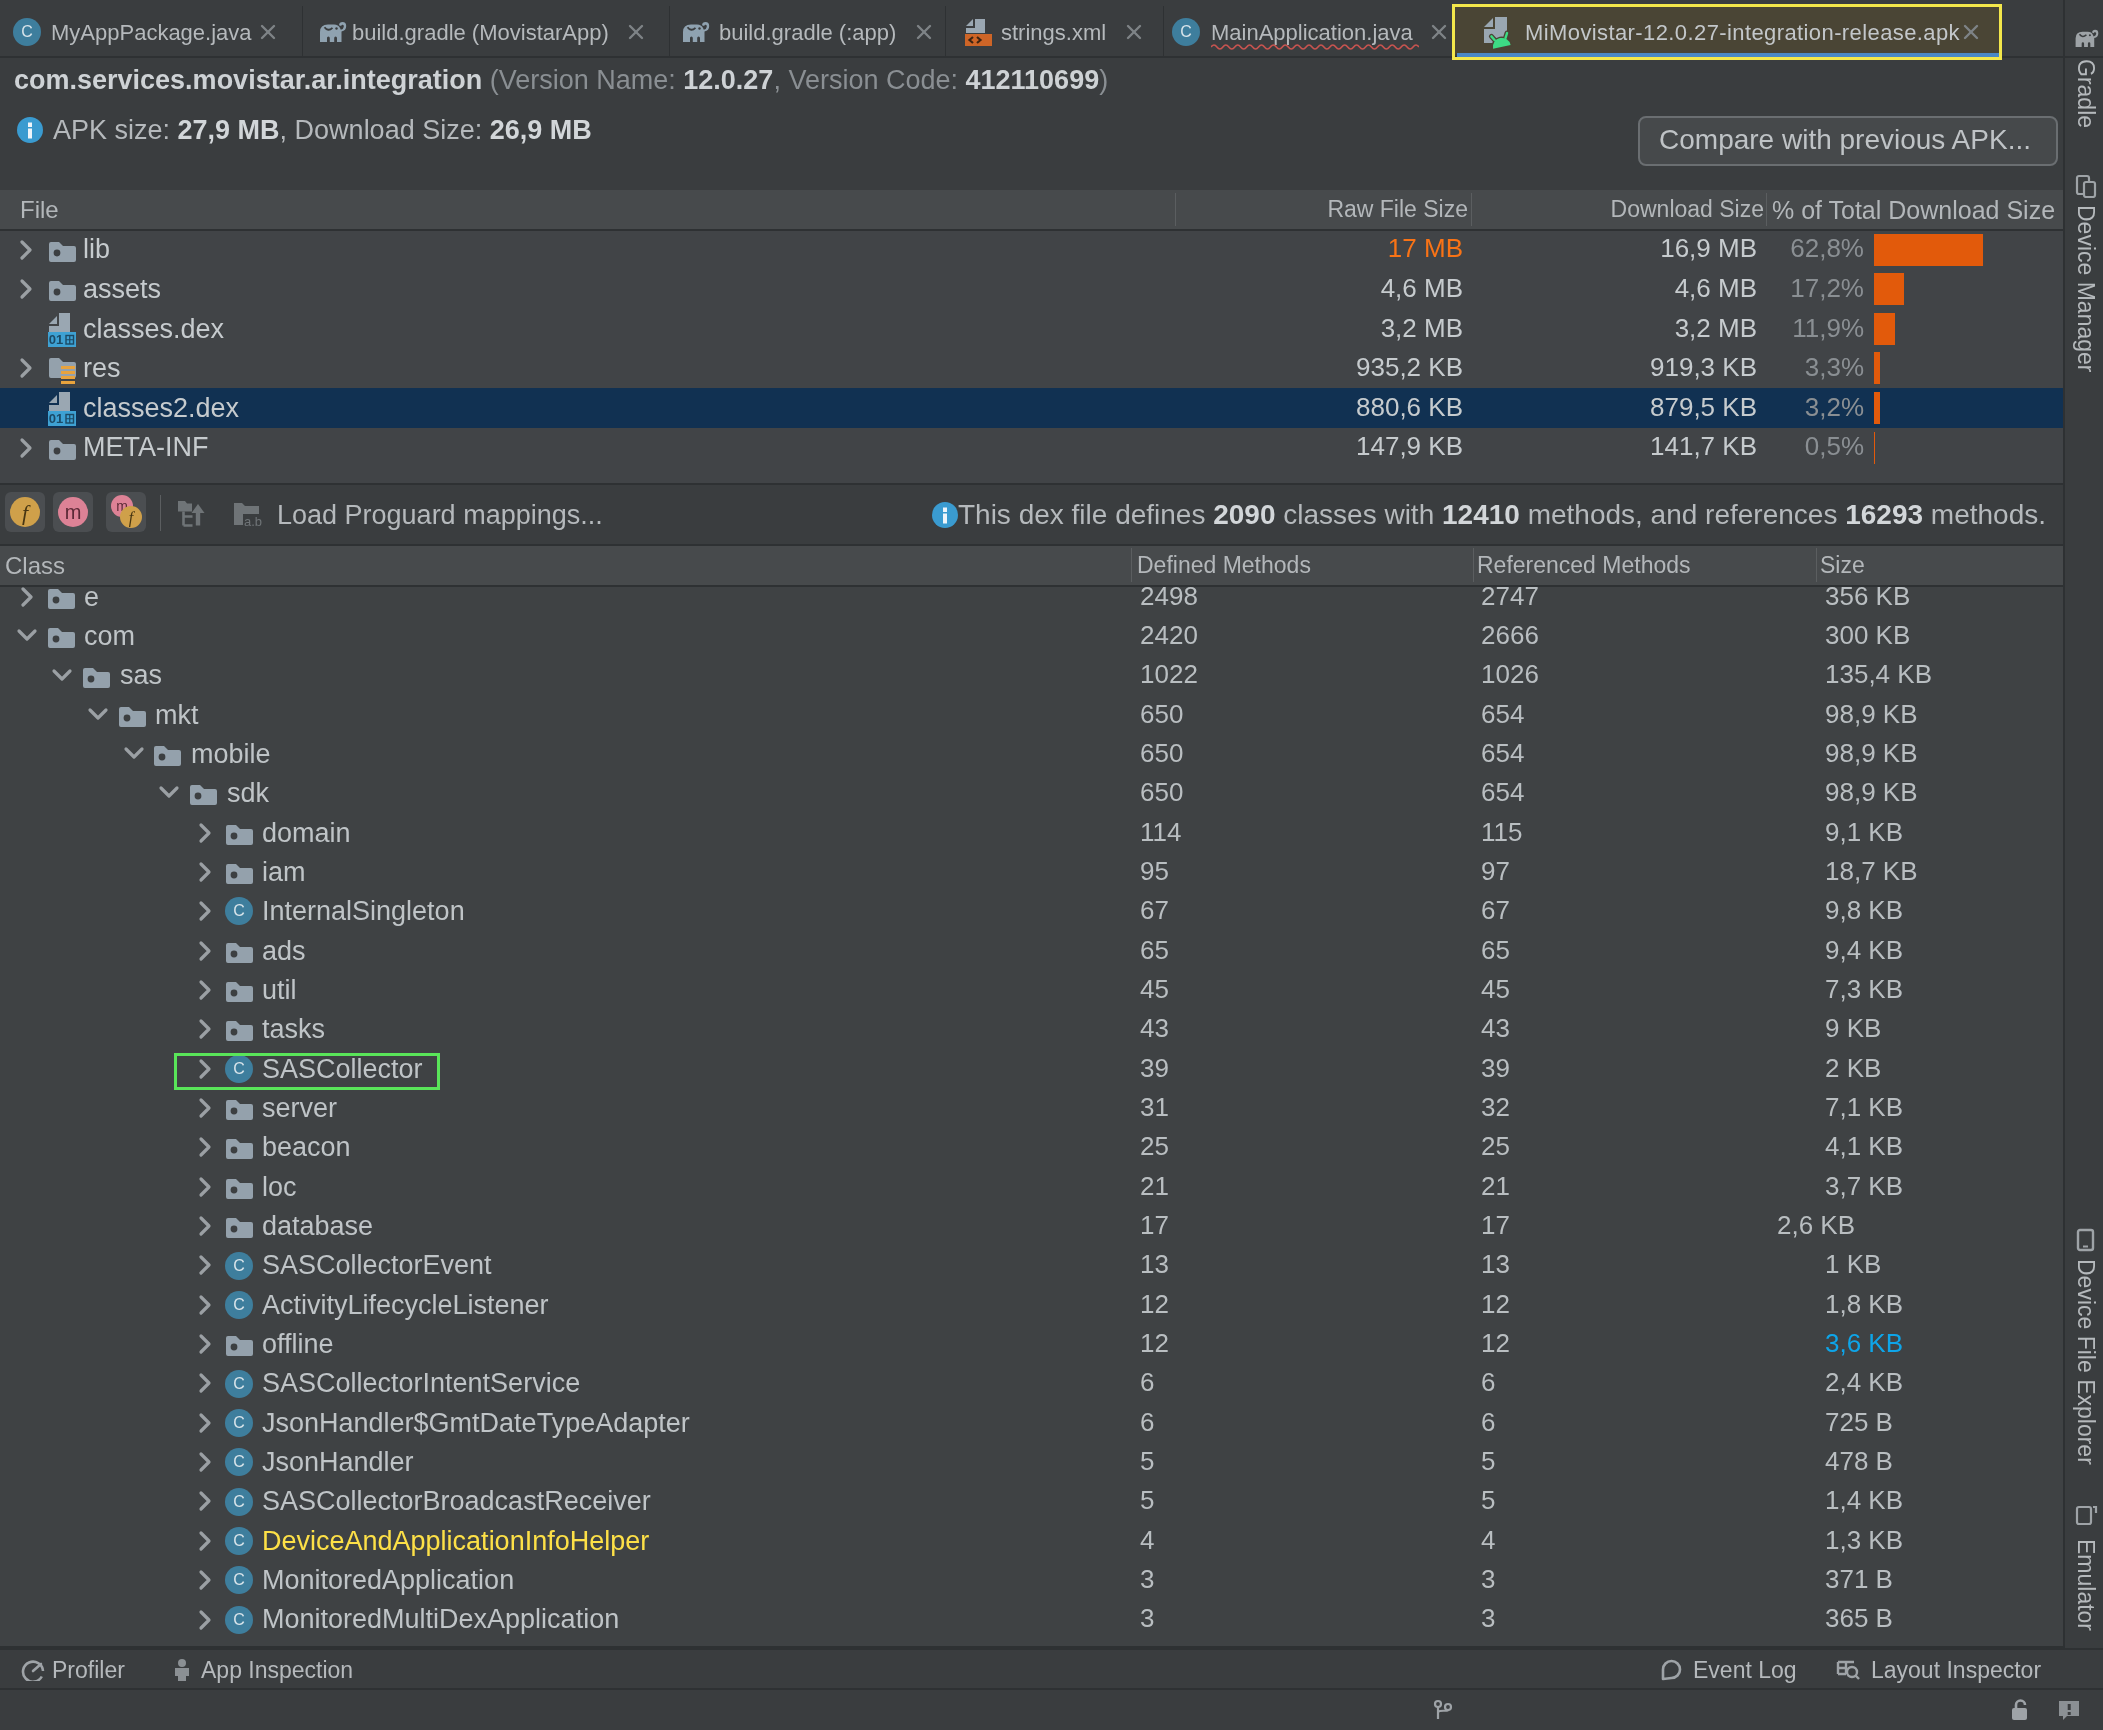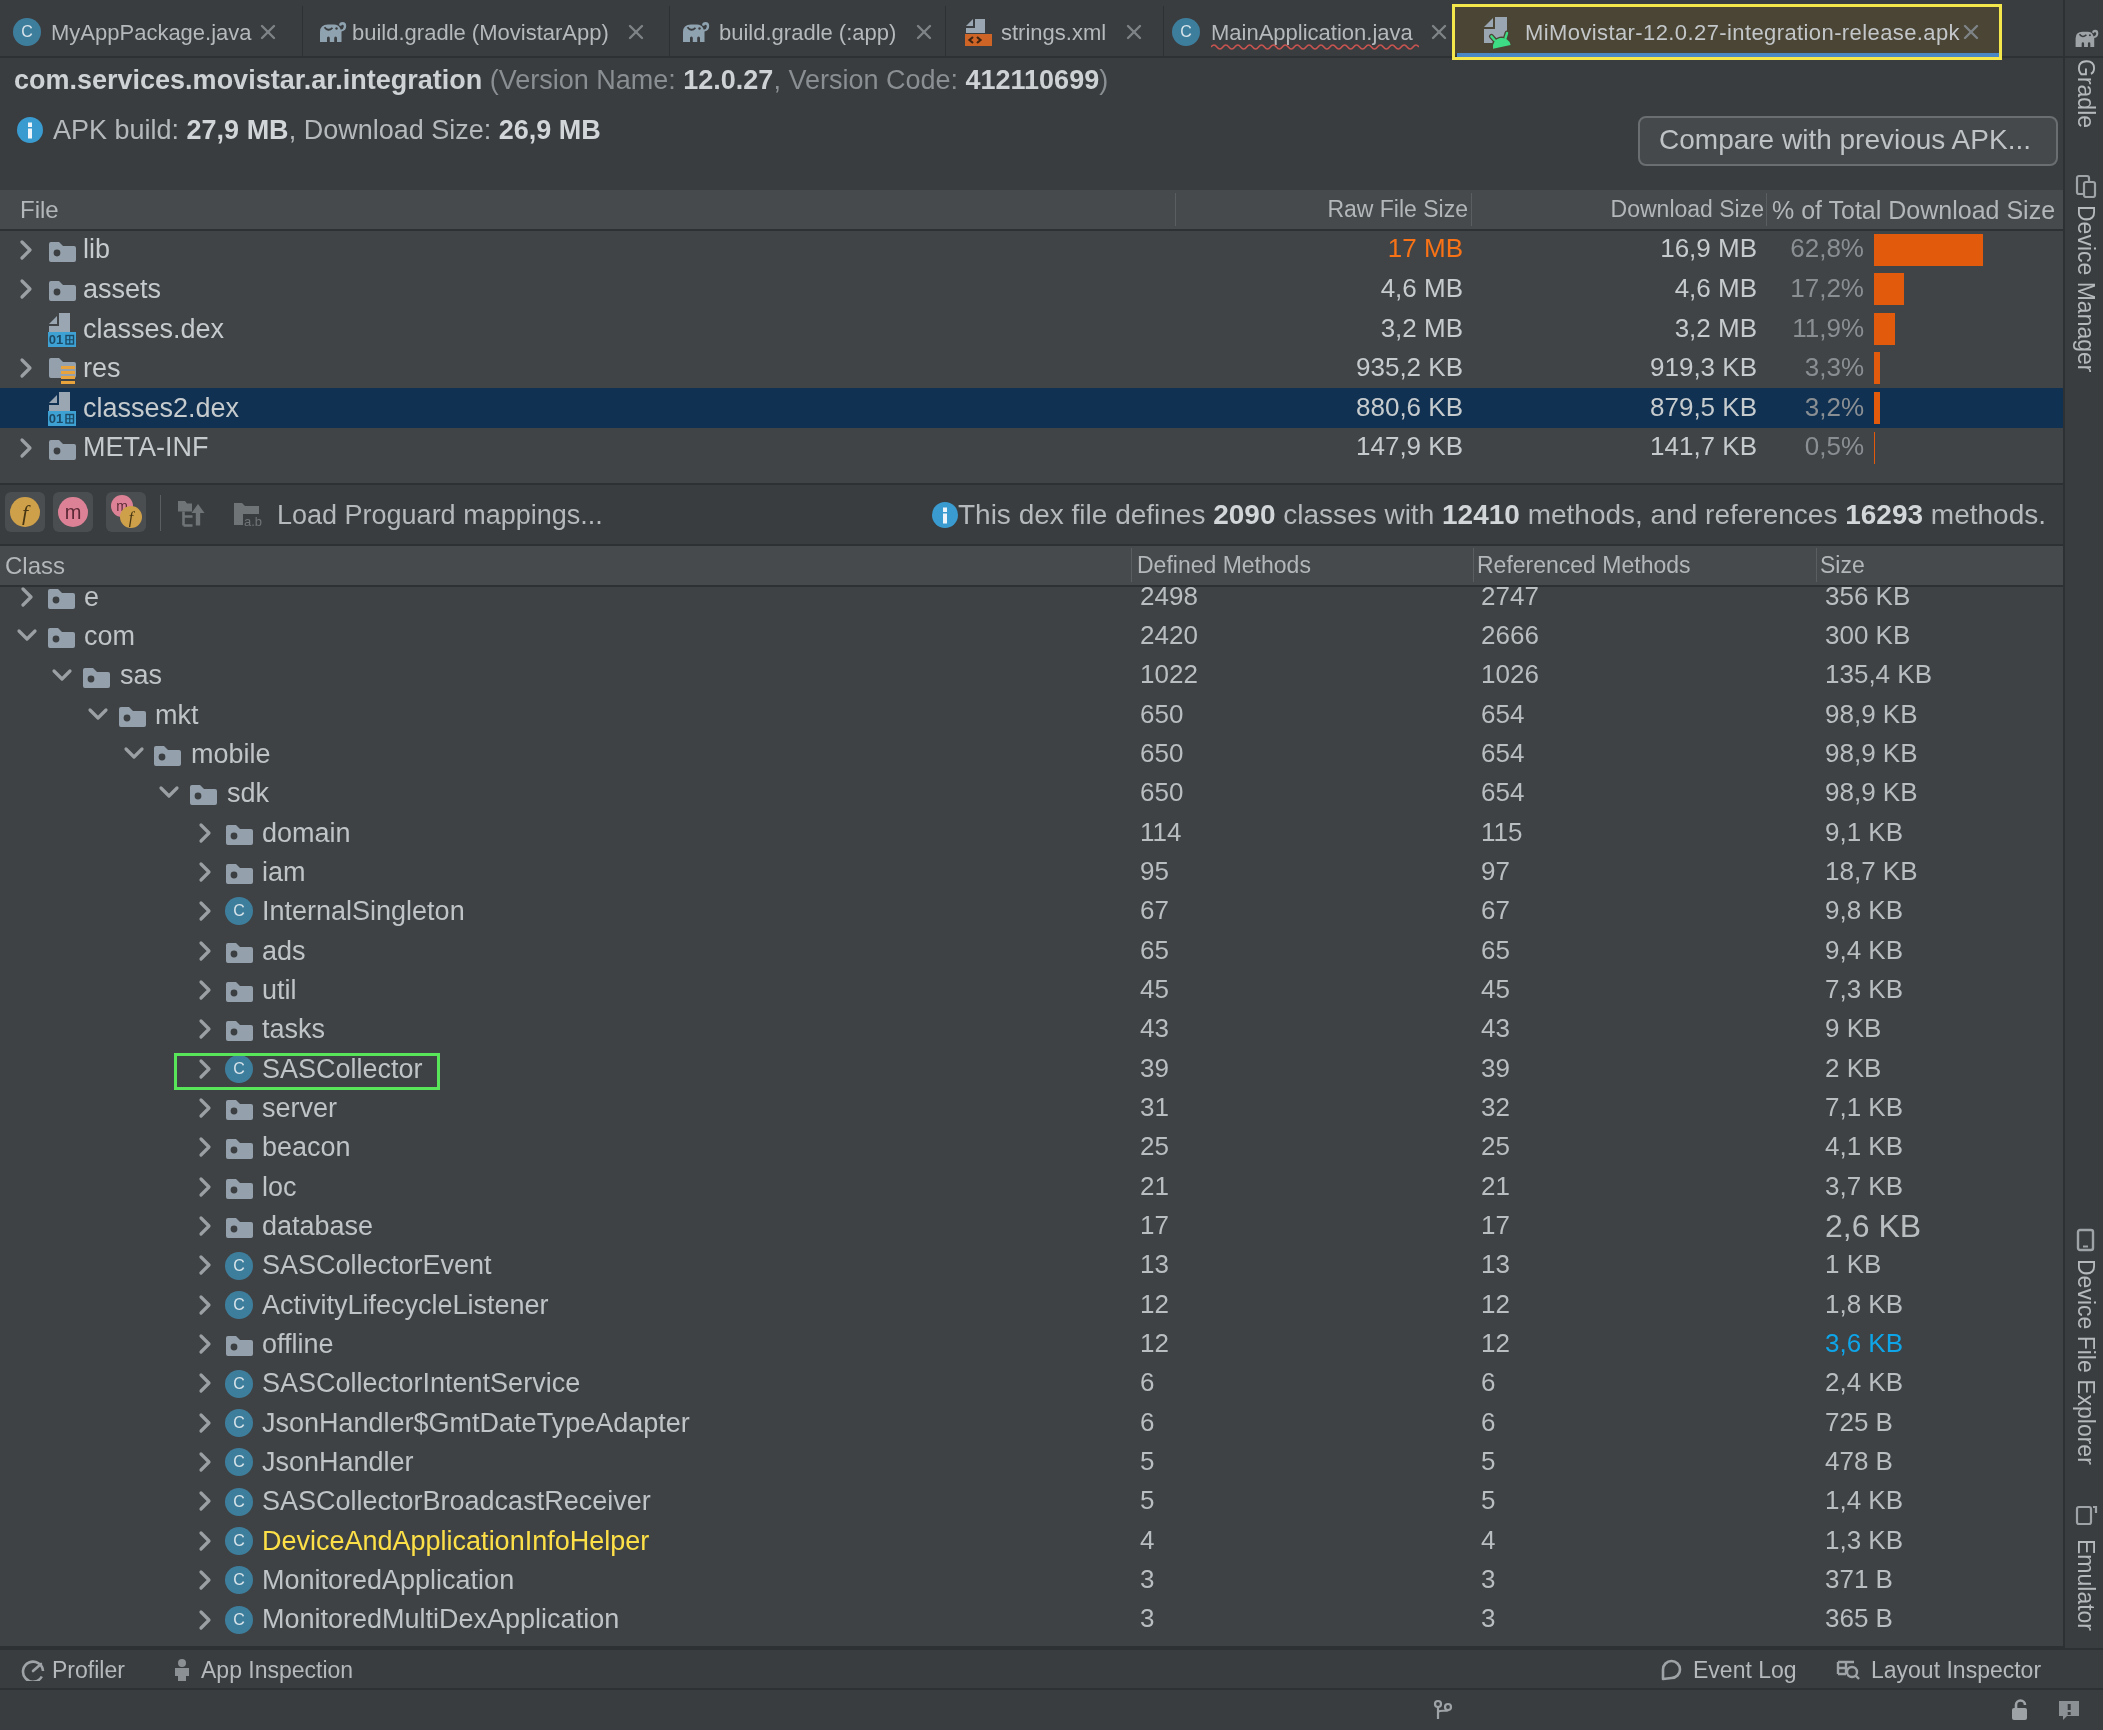--- a/index.html
+++ b/index.html
@@ -89,21 +89,21 @@
       <line x1="3" y1="3" x2="15" y2="15" stroke="#7e8386" stroke-width="2.4" stroke-linecap="round"></line>
       <line x1="15" y1="3" x2="3" y2="15" stroke="#7e8386" stroke-width="2.4" stroke-linecap="round"></line>
     </svg>
     <div class="abs " style="left:1452px;top:4px;width:544px;height:50px;border:3px solid #f3e74b;z-index:30;"></div>
     <div class="abs txt" style="left:14px;top:80px;font-size:27px;"><span style="color:#ced2d5;font-weight:bold;">com.services.movistar.ar.integration</span><span style="color:#8a8f93;"> (Version Name: </span><span style="color:#ced2d5;font-weight:bold;">12.0.27</span><span style="color:#8a8f93;">, Version Code: </span><span style="color:#ced2d5;font-weight:bold;">412110699</span><span style="color:#8a8f93;">)</span></div>
     <svg class="abs" style="left:17px;top:117px" width="26" height="26" viewBox="0 0 26 26">
       <circle cx="13" cy="13" r="13" fill="#3a9bd0"></circle>
       <rect x="11" y="5.5" width="4" height="4.5" fill="#eef5fa"></rect>
       <rect x="11" y="11.5" width="4" height="10" fill="#eef5fa"></rect>
     </svg>
-    <div class="abs txt" style="left:53px;top:130px;font-size:27px;"><span style="color:#b5b9bc;">APK build: </span><span style="color:#d2d6d9;font-weight:bold;">27,9 MB</span><span style="color:#b5b9bc;">, Download Size: </span><span style="color:#d2d6d9;font-weight:bold;">26,9 MB</span></div>
+    <div class="abs txt" style="left:53px;top:130px;font-size:27px;"><span style="color:#b5b9bc;">APK size: </span><span style="color:#d2d6d9;font-weight:bold;">27,9 MB</span><span style="color:#b5b9bc;">, Download Size: </span><span style="color:#d2d6d9;font-weight:bold;">26,9 MB</span></div>
     <div class="abs " style="left:1638px;top:116px;width:416px;height:46px;background:#46494b;border:2px solid #6a6e71;border-radius:8px;"></div>
     <div class="abs txt" style="left:1845px;top:140px;font-size:28px;color:#bfc3c6;text-align:center;transform:translate(-50%,-50%);">Compare with previous APK...</div>
     <div class="abs " style="left:0px;top:190px;width:2065px;height:39px;background:#474a4c;"></div>
     <div class="abs " style="left:0px;top:229px;width:2065px;height:2px;background:#2e3133;"></div>
     <div class="abs " style="left:1175px;top:193px;width:1px;height:33px;background:#5b5e60;"></div>
     <div class="abs " style="left:1471px;top:193px;width:1px;height:33px;background:#5b5e60;"></div>
     <div class="abs " style="left:1766px;top:193px;width:1px;height:33px;background:#5b5e60;"></div>
     <div class="abs txt" style="left:20px;top:210px;font-size:24px;color:#b3b7ba;">File</div>
     <div class="abs txt" style="right:636px;top:210px;font-size:23px;color:#b3b7ba;">Raw File Size</div>
     <div class="abs txt" style="right:340px;top:210px;font-size:23px;color:#b3b7ba;">Download Size</div>
@@ -415,21 +415,21 @@
       <svg class="abs" style="left:196px;top:628px" width="22" height="22" viewBox="0 0 22 22">
         <polyline points="5,3 13,11 5,19" fill="none" stroke="#9ba0a4" stroke-width="3.2" stroke-linecap="round" stroke-linejoin="round"></polyline>
       </svg>
       <svg class="abs" style="left:225px;top:626px" width="29" height="26" viewBox="0 0 29 26">
         <path d="M1,7 a2,2 0 0 1 2,-2 h8 l4,4 h11 a2,2 0 0 1 2,2 v12 a2,2 0 0 1 -2,2 h-23 a2,2 0 0 1 -2,-2 z" fill="#94a1ac"></path>
         <circle cx="9" cy="16" r="3.4" fill="#3c3f41"></circle>
       </svg>
       <div class="abs txt" style="left:262px;top:639px;font-size:27px;color:#bfc4c7">database</div>
       <div class="abs txt" style="left:1140px;top:639px;font-size:26px;color:#b9bec1">17</div>
       <div class="abs txt" style="left:1481px;top:639px;font-size:26px;color:#b9bec1">17</div>
-      <div class="abs txt" style="left:1825px;top:639px;font-size:32px;color:#b9bec1">2,6 KB</div>
+      <div class="abs txt" style="left:1777px;top:639px;font-size:26px;color:#b9bec1">2,6 KB</div>
       <svg class="abs" style="left:196px;top:667px" width="22" height="22" viewBox="0 0 22 22">
         <polyline points="5,3 13,11 5,19" fill="none" stroke="#9ba0a4" stroke-width="3.2" stroke-linecap="round" stroke-linejoin="round"></polyline>
       </svg>
       <svg class="abs" style="left:225px;top:665px" width="28" height="28" viewBox="0 0 28 28">
         <circle cx="14" cy="14" r="14" fill="#3e7e9d"></circle>
         <text x="14" y="19.04" font-size="16" fill="#d8e4ea" text-anchor="middle" font-family="Liberation Sans,sans-serif">C</text>
       </svg>
       <div class="abs txt" style="left:262px;top:678px;font-size:27px;color:#bfc4c7">SASCollectorEvent</div>
       <div class="abs txt" style="left:1140px;top:678px;font-size:26px;color:#b9bec1">13</div>
       <div class="abs txt" style="left:1481px;top:678px;font-size:26px;color:#b9bec1">13</div>

